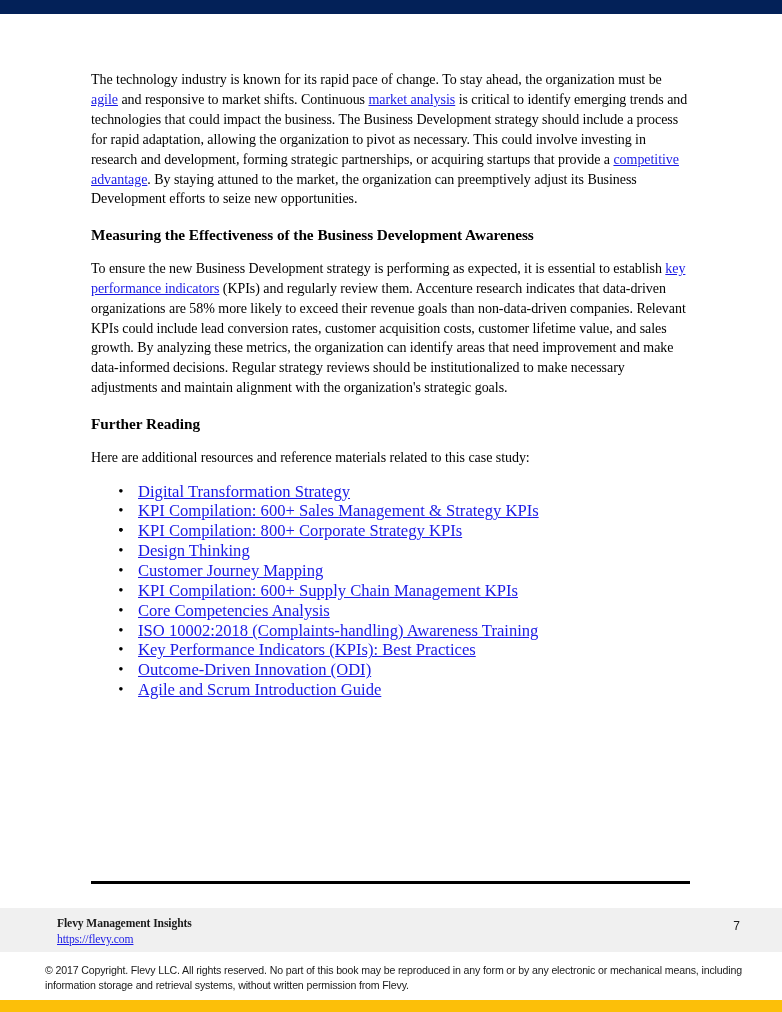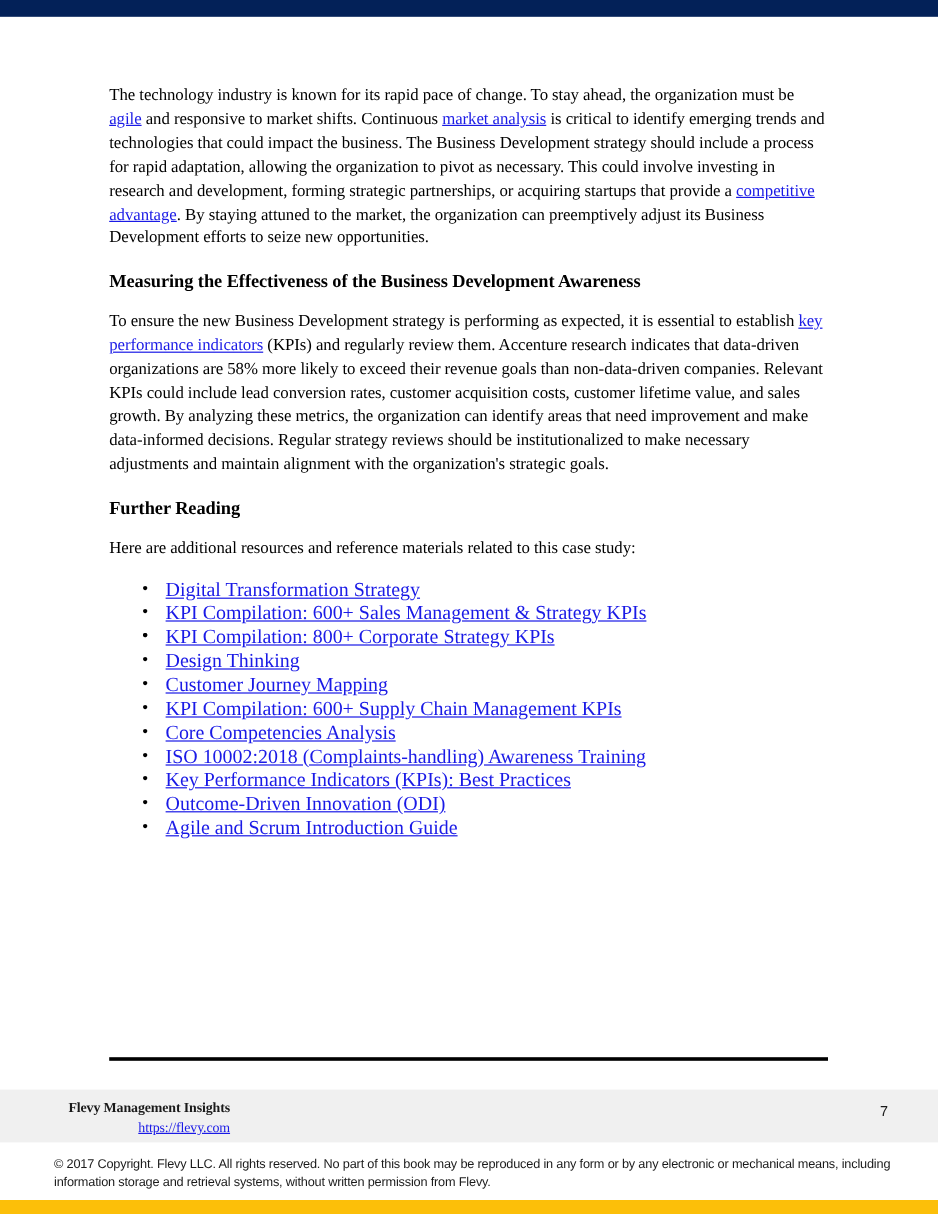--- a/index.html
+++ b/index.html
@@ -116,21 +116,20 @@
     font-weight: bold;
     color: #1a1a1a;
     line-height: 14px;
     letter-spacing: -0.1px;
   }
   .footer-url {
     font-size: 11.6px;
     line-height: 14px;
     letter-spacing: -0.1px;
     margin-top: 2px;
-    text-align: right;
   }
 
   .footer-pagenum {
     position: absolute;
     right: 42px;
     top: 919px;
     font-family: "Liberation Sans", "DejaVu Sans", sans-serif;
     font-size: 12px;
     color: #1a1a1a;
   }

